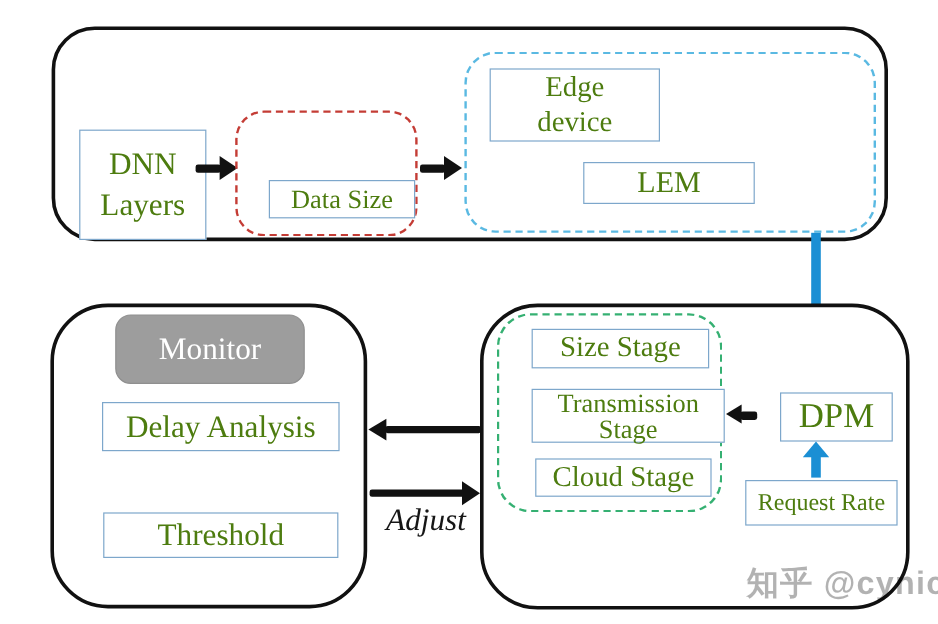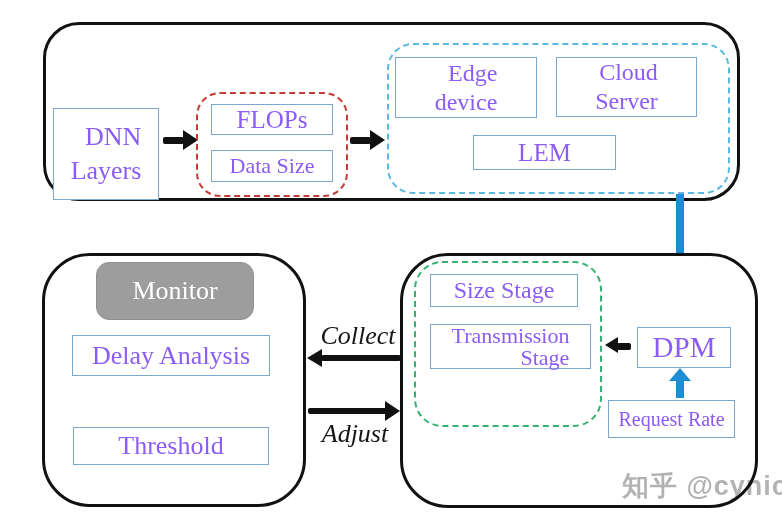--- a/index.html
+++ b/index.html
@@ -11,22 +11,22 @@
   .panel {
     position:absolute; border:3px solid #111111; background:#ffffff;
   }
   .badge {
     position:absolute; background:#9d9d9d; border:1px solid #8f8f8f;
     border-radius:13px; color:#ffffff; display:flex; align-items:center;
     justify-content:center; text-align:center;
   }
   .box {
     position:absolute; background:#ffffff; border:1.5px solid #7da7cb;
-    color:#8b5cf6; display:flex; align-items:center; justify-content:center;
-    text-align:right; white-space:pre-line;
+    color:#4d7c0f; display:flex; align-items:center; justify-content:center;
+    text-align:center; white-space:pre-line;margin-left:13px;
   }
   .dashed-red {
     position:absolute; border:2px dashed #c43c35; border-radius:24px; background:transparent;
   }
   .dashed-blue {
     position:absolute; border:2px dashed #5ab9e2; border-radius:26px; background:transparent;
   }
   .dashed-green {
     position:absolute; border:2px dashed #35b072; border-radius:28px; background:transparent;
   }
@@ -58,75 +58,72 @@
   <div class="box" style="left:53px; top:108px; width:106px; height:92px; font-size:26px; line-height:1.3;">DNN
 Layers</div>
 
   <div>
     <div class="shaft" style="left:163px; top:137px; width:21px; height:7px;"></div>
     <div class="head head-right" style="left:183px; top:130px;"></div>
   </div>
 
   <div class="dashed-red" style="left:196px; top:92px; width:152px; height:105px;"></div>
 
-  <div class="box" style="left:211px; top:104px; width:122px; height:31px; font-size:25px;">FLOPs</div>
 
   <div class="box" style="left:211px; top:150px; width:122px; height:32px; font-size:22px;">Data Size</div>
 
   <div>
     <div class="shaft" style="left:350px; top:137px; width:21px; height:7px;"></div>
     <div class="head head-right" style="left:370px; top:130px;"></div>
   </div>
 
   <div class="dashed-blue" style="left:387px; top:43px; width:343px; height:151px;"></div>
 
   <div class="box" style="left:395px; top:57px; width:142px; height:61px; font-size:24px; line-height:1.2;">Edge
 device</div>
 
-  <div class="box" style="left:556px; top:57px; width:141px; height:60px; font-size:24px; line-height:1.2;">Cloud
-Server</div>
 
   <div class="box" style="left:473px; top:135px; width:143px; height:35px; font-size:25px;">LEM</div>
 
   <div>
     <div class="shaft-blue" style="left:676px; top:194px; width:8px; height:118px;"></div>
     <div class="head head-down-blue" style="left:668px; top:310px;"></div>
   </div>
 
   <div class="panel" style="left:42px; top:253px; width:264px; height:254px; border-radius:48px;"></div>
 
   <div class="badge" style="left:96px; top:262px; width:158px; height:58px; font-size:26px;">
     <span>Monitor</span>
   </div>
 
   <div class="box" style="left:72px; top:335px; width:198px; height:41px; font-size:26px;">Delay Analysis</div>
 
   <div class="box" style="left:73px; top:427px; width:196px; height:38px; font-size:26px;">Threshold</div>
 
-  <div class="flow-label" style="left:314px; top:322px; width:88px; height:28px;">Collect</div>
   <div>
     <div class="shaft" style="left:321px; top:355px; width:80px; height:6px;"></div>
     <div class="head head-left" style="left:307px; top:349px;"></div>
   </div>
 
   <div>
     <div class="shaft" style="left:308px; top:408px; width:79px; height:6px;"></div>
     <div class="head head-right" style="left:385px; top:401px;"></div>
   </div>
   <div class="flow-label" style="left:314px; top:420px; width:82px; height:28px;">Adjust</div>
 
   <div class="panel" style="left:400px; top:253px; width:358px; height:255px; border-radius:48px;"></div>
 
   <div class="dashed-green" style="left:414px; top:261px; width:188px; height:166px;"></div>
 
   <div class="box" style="left:430px; top:274px; width:148px; height:33px; font-size:24px;">Size Stage</div>
 
   <div class="box" style="left:430px; top:324px; width:161px; height:45px; font-size:22px; line-height:1.0;">Transmission
 Stage</div>
 
+  <div class="box" style="left:433px; top:382px; width:147px; height:32px; font-size:24px;">Cloud Stage</div>
 
   <div>
     <div class="shaft" style="left:617px; top:343px; width:14px; height:7px;"></div>
     <div class="head head-left" style="left:605px; top:337px; border-right-width:13px; border-top-width:8px; border-bottom-width:8px;"></div>
   </div>
 
   <div class="box" style="left:637px; top:327px; width:94px; height:41px; font-size:29px;">DPM</div>
 
   <div>
     <div class="head head-up-blue" style="left:669px; top:368px;"></div>

